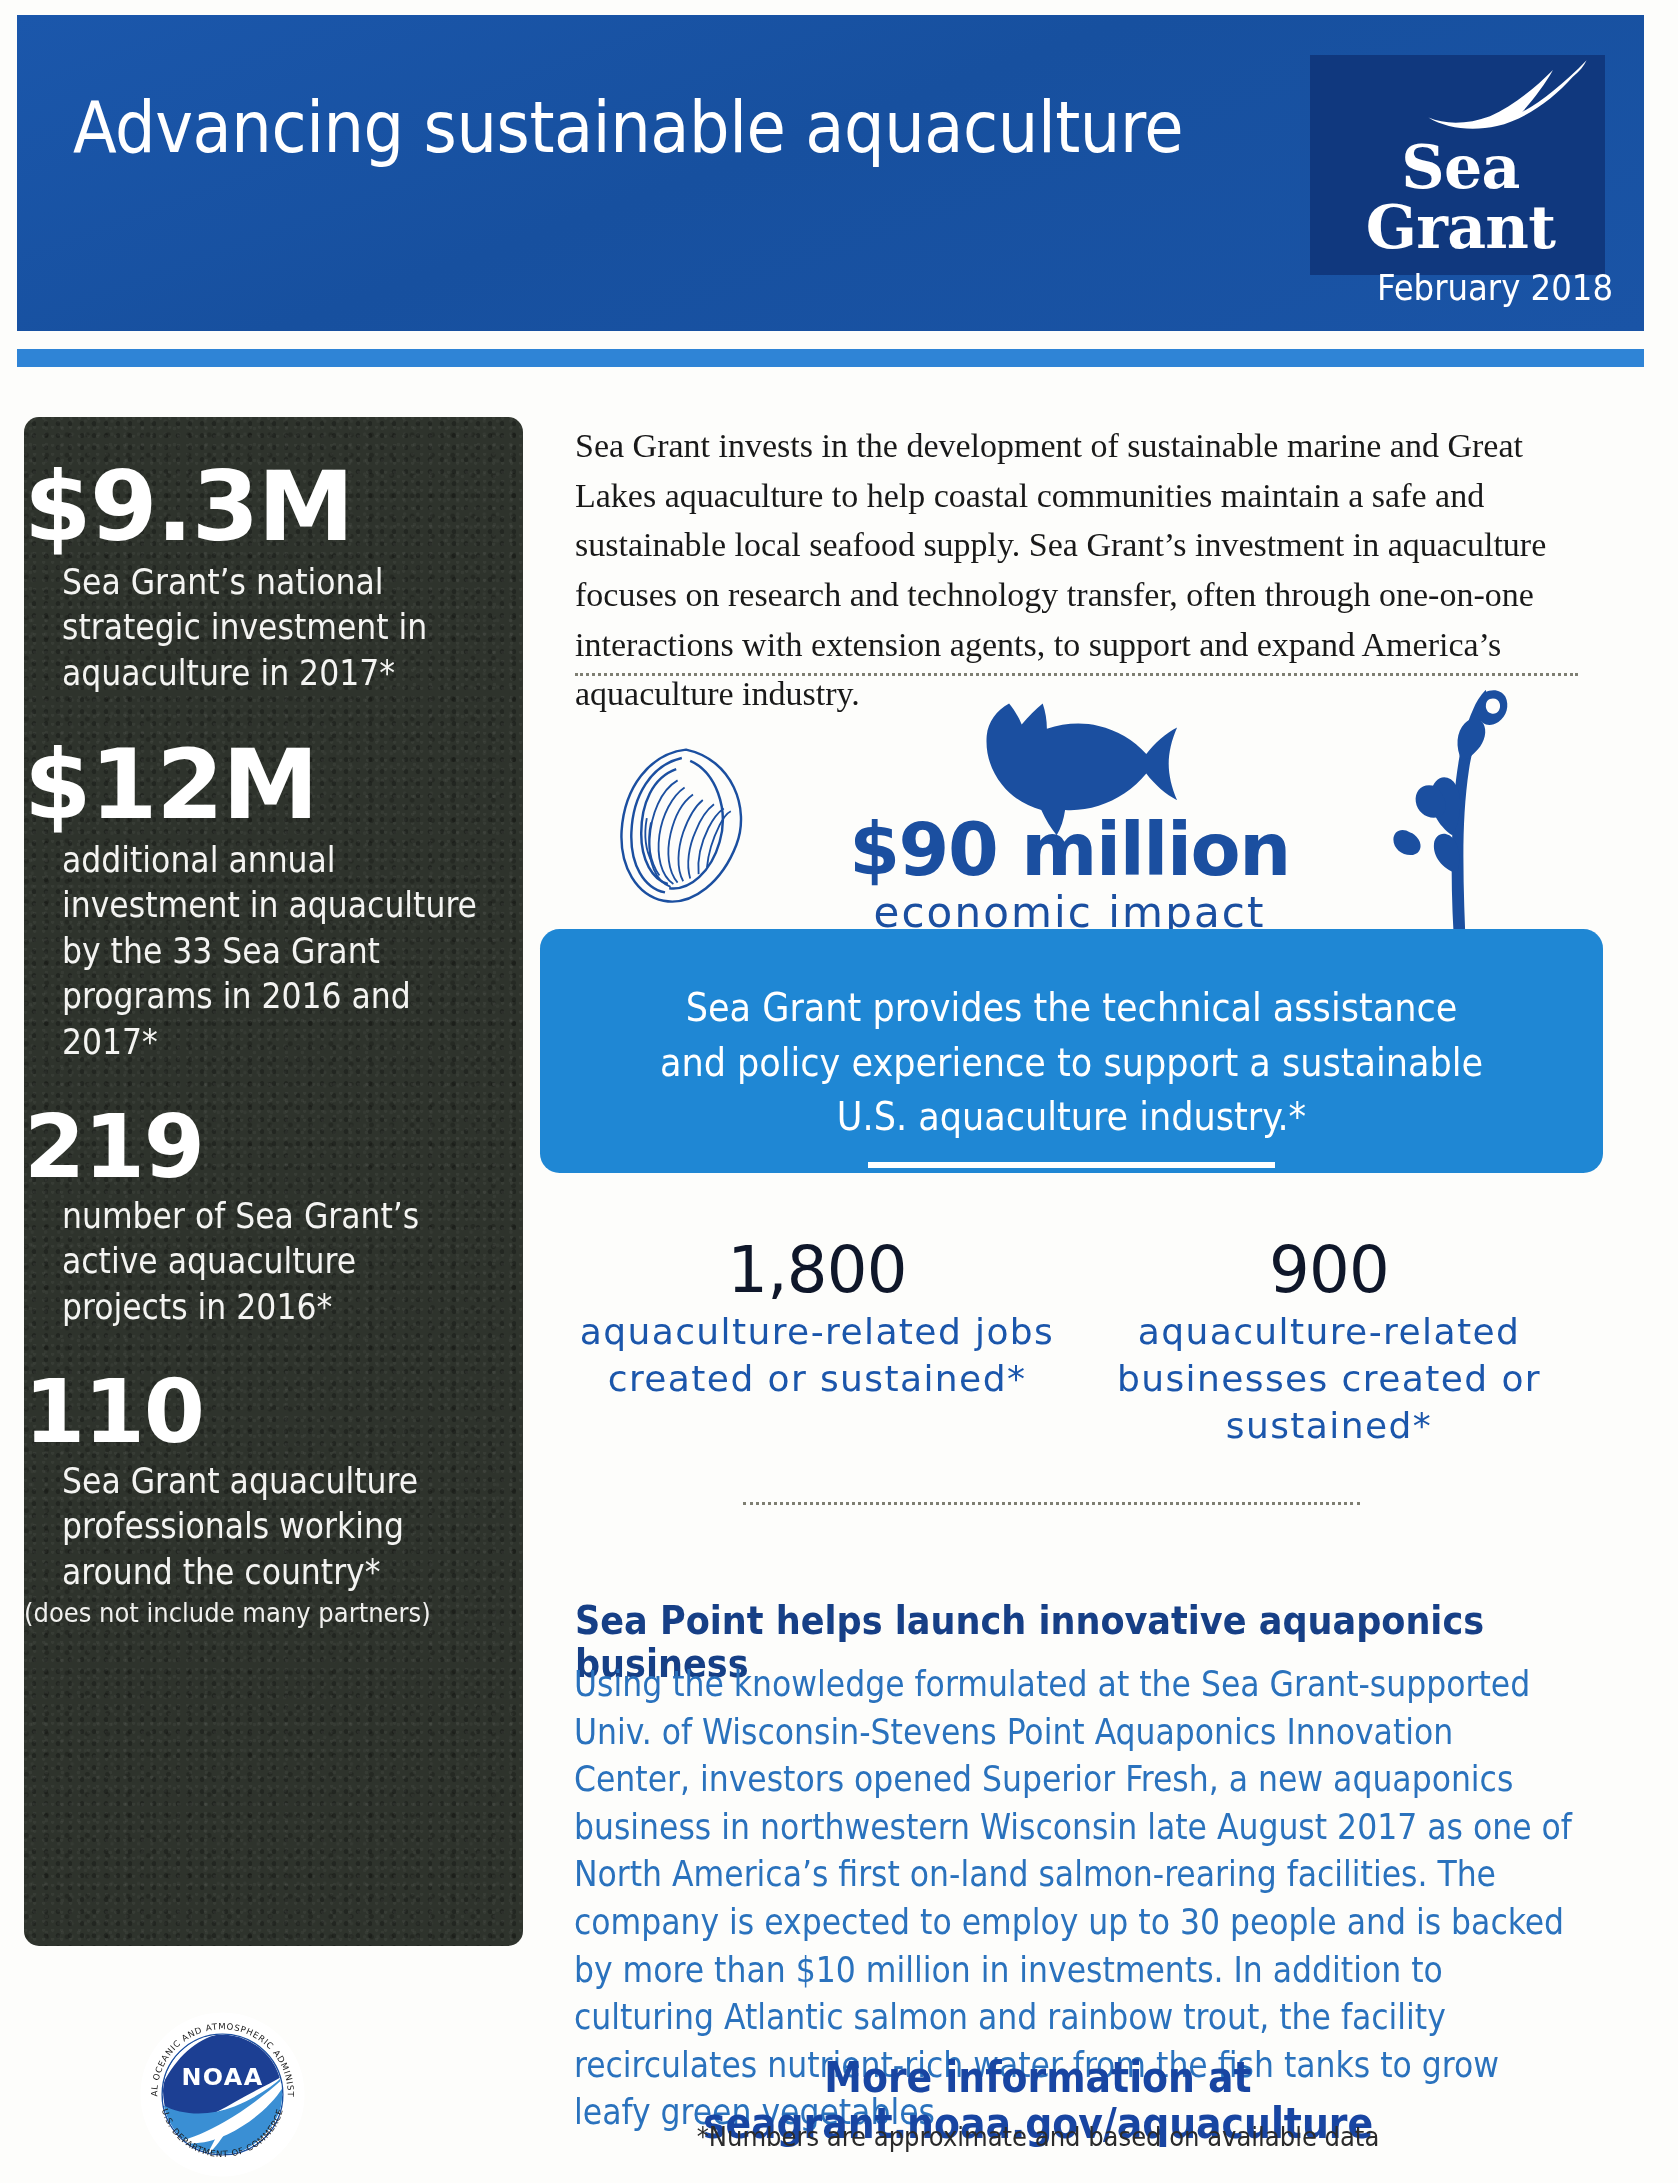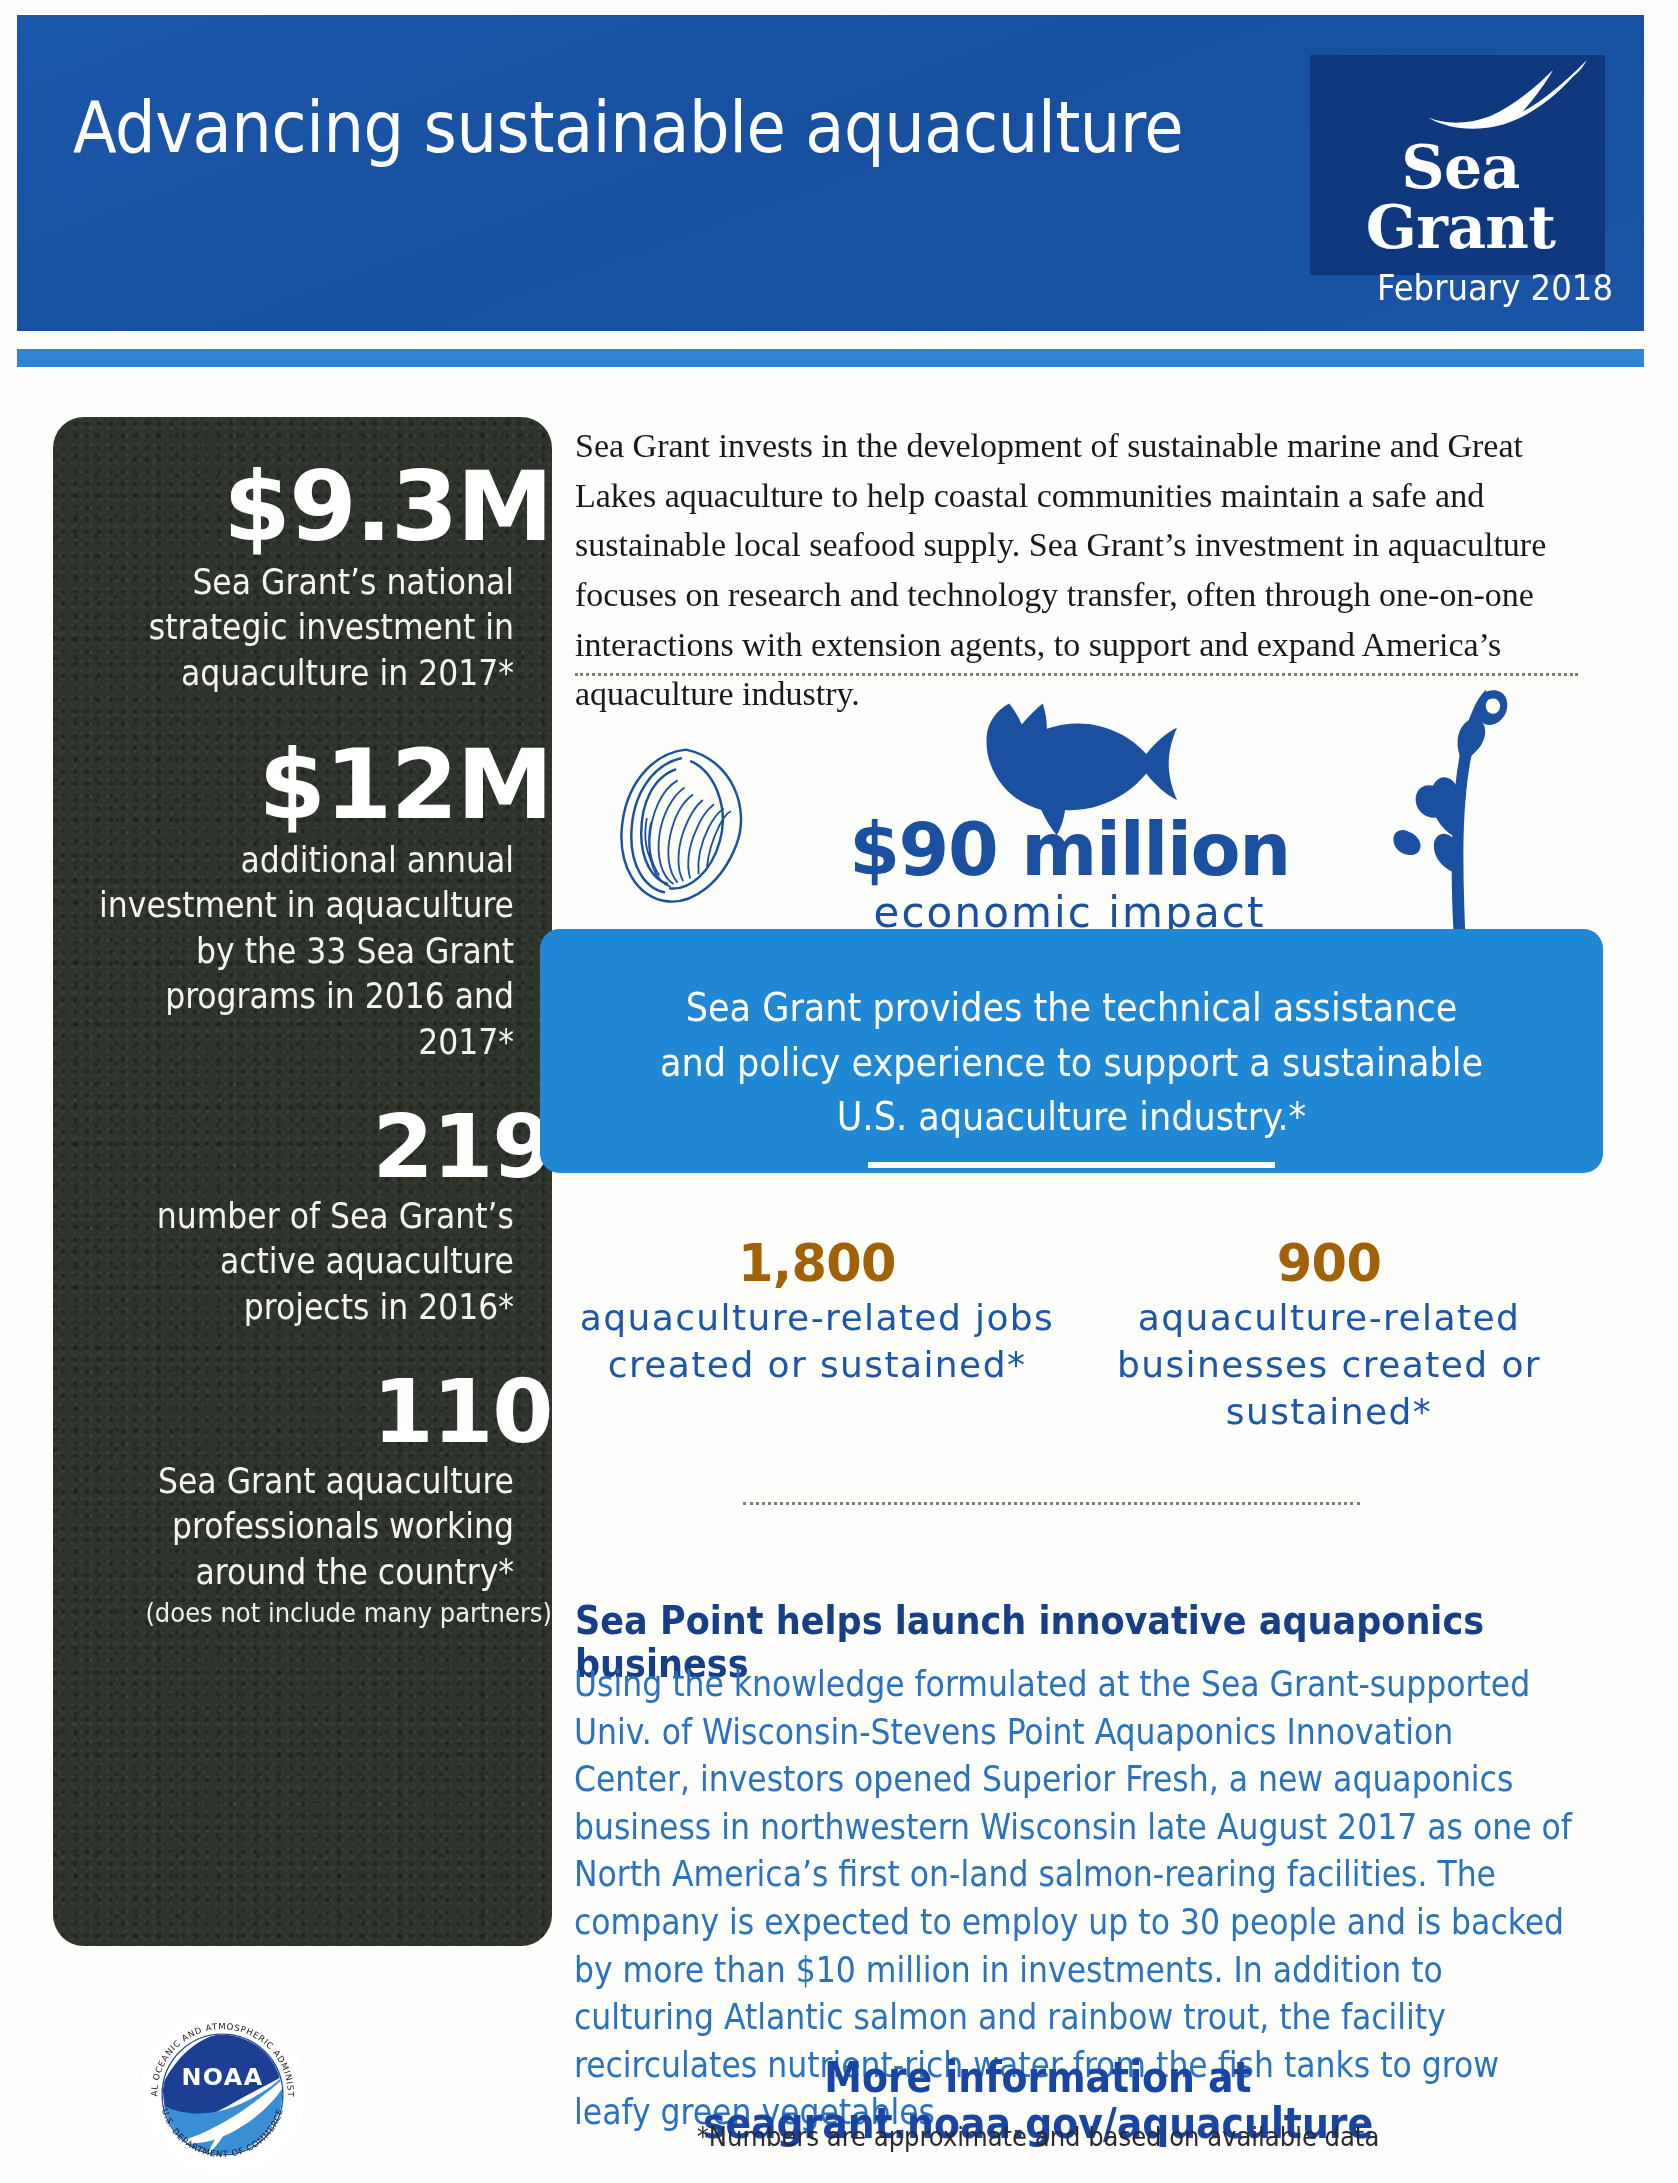--- a/index.html
+++ b/index.html
@@ -90,34 +90,33 @@
     background: #2f84d6;
   }
 
   
   .stats-panel {
     position: absolute;
     left: 24px;
     top: 417px;
     width: 499px;
     height: 1529px;
-    border-radius: 31px;
+    border-radius: 15px;
     background:
       radial-gradient(circle at 18% 12%, rgba(255,255,255,0.045) 0 1.4px, transparent 2.1px),
       radial-gradient(circle at 62% 30%, rgba(255,255,255,0.035) 0 1.4px, transparent 2.1px),
       radial-gradient(circle at 40% 72%, rgba(255,255,255,0.04) 0 1.4px, transparent 2.1px),
       radial-gradient(circle at 84% 55%, rgba(0,0,0,0.25) 0 2.1px, transparent 2.8px),
       radial-gradient(circle at 12% 88%, rgba(0,0,0,0.2) 0 2.1px, transparent 2.8px),
       #2e332c;
     background-size: 9px 9px, 13.3px 13.3px, 16px 16px, 12px 12px, 20.3px 20.3px, auto;
     color: #ffffff;
-    text-align: right;
+    text-align: left;
     padding-top: 38px;
     box-sizing: border-box;
-    margin-left: 29px;
   }
   .stat-block { margin-bottom: 5.6px; }
   .stat-number {
     font-family: "DejaVu Sans", sans-serif;
     font-weight: 700;
     font-size: 97px;
     line-height: 1.08;
     letter-spacing: -1.4px;
     color: #ffffff;
   }
@@ -229,25 +228,25 @@
   .twostats {
     position: absolute;
     left: 561px;
     top: 1236px;
     width: 1024px;
     display: flex;
   }
   .twostat { flex: 1; text-align: center; color: #1b4fa0; }
   .twostat .num {
     font-family: "DejaVu Sans", sans-serif;
-    font-weight: 700;
-    font-size: 51px;
+    font-weight: 400;
+    font-size: 64px;
     line-height: 1.08;
     letter-spacing: -0.7px;
-    color: #a16207;
+    color: #0f172a;
   }
   .twostat .lbl {
     font-family: "DejaVu Sans", sans-serif;
     font-size: 36px;
     line-height: 1.30;
     letter-spacing: 1.4px;
     color: #1b56ab;
     padding: 4.2px 4.2px 0;
   }
 

